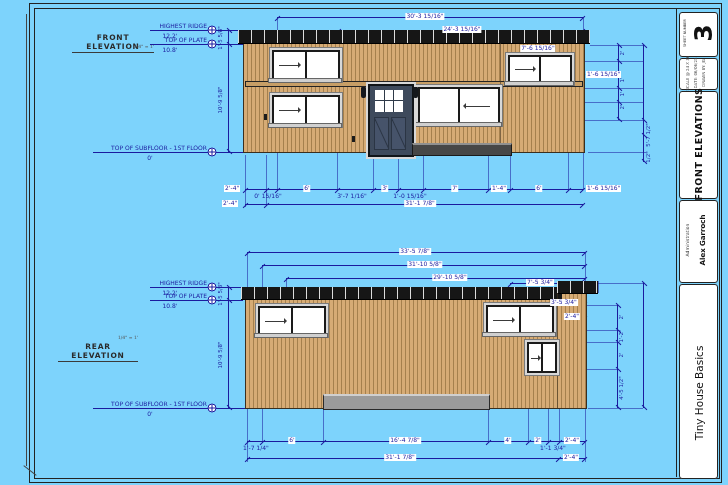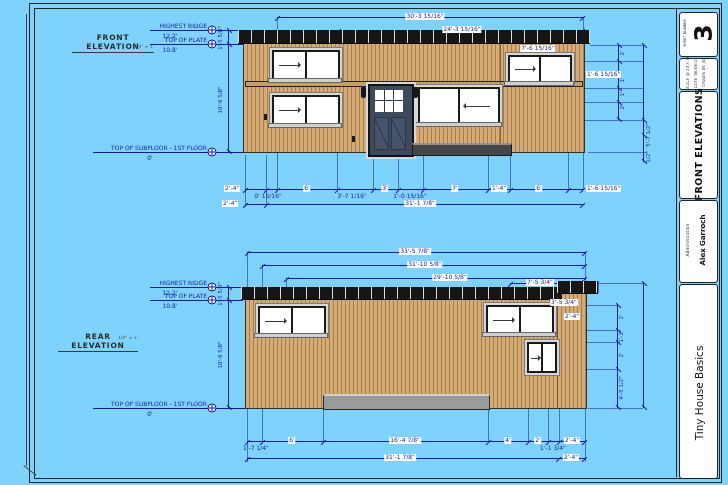--- a/index.html
+++ b/index.html
@@ -206,21 +206,21 @@
   <div class="dt" style="left:420px;top:200px;">31'-1 7/8"</div>
   <div class="dt rot" style="left:622px;top:53px;">2'</div>
   <div class="dt rot" style="left:622px;top:80px;">1'</div>
   <div class="dt rot" style="left:622px;top:94px;">1'</div>
   <div class="dt rot" style="left:622px;top:107px;">2'</div>
   <div class="dt rot" style="left:648px;top:135px;">5'-7 1/2"</div>
   <div class="dt rot" style="left:648px;top:157px;">1/2"</div>
   <div class="dt rot" style="left:220px;top:38px;">1'-5 5/8"</div>
   <div class="dt rot" style="left:220px;top:100px;">10'-9 5/8"</div>
 
-  <div class="etitle" style="left:58px;top:332px;width:80px;">REAR ELEVATION</div>
+  <div class="etitle" style="left:58px;top:342px;width:80px;">REAR ELEVATION</div>
   <div class="note" style="left:58px;top:335px;width:80px;">1/4" = 1'</div>
 
   <div class="lvl-line" style="left:150px;top:287px;width:93px;"></div>
   <div class="lvl-line" style="left:150px;top:300px;width:93px;"></div>
   <div class="lvl-line" style="left:93px;top:408px;width:152px;"></div>
   <div class="lvl-name" style="left:92px;top:279px;width:115px;">HIGHEST RIDGE</div>
   <div class="lvl-val" style="left:150px;top:289px;width:40px;">12.2'</div>
   <div class="lvl-name" style="left:92px;top:292px;width:115px;">TOP OF PLATE</div>
   <div class="lvl-val" style="left:150px;top:302px;width:40px;">10.8'</div>
   <div class="lvl-name" style="left:68px;top:400px;width:139px;">TOP OF SUBFLOOR - 1ST FLOOR</div>

